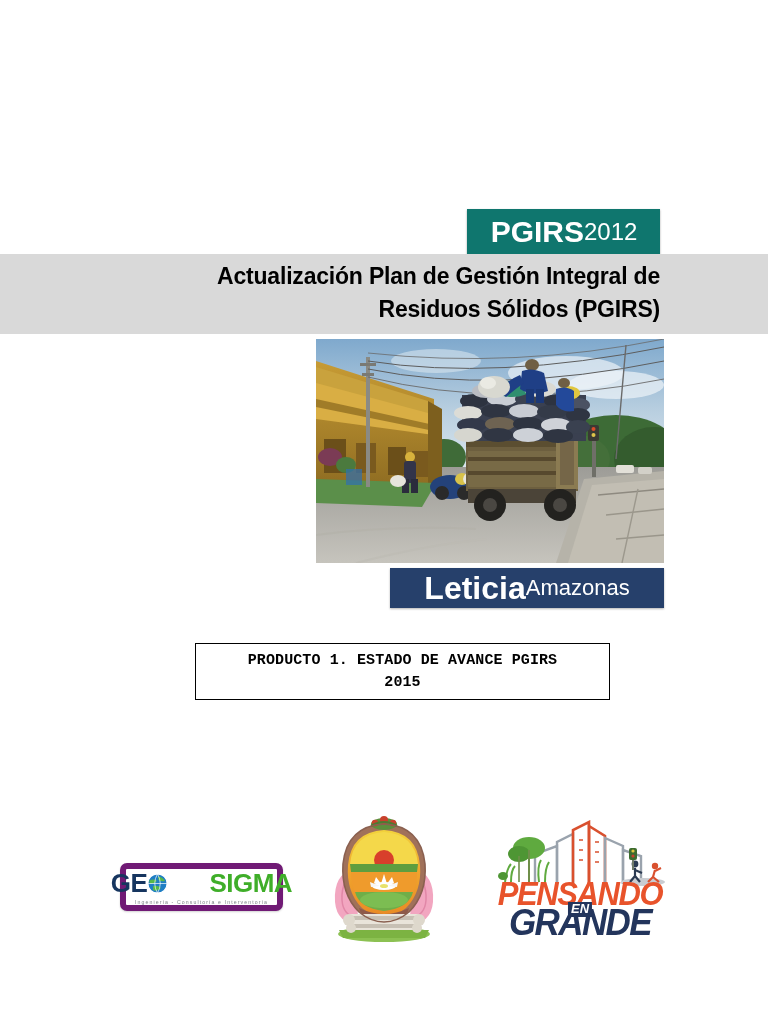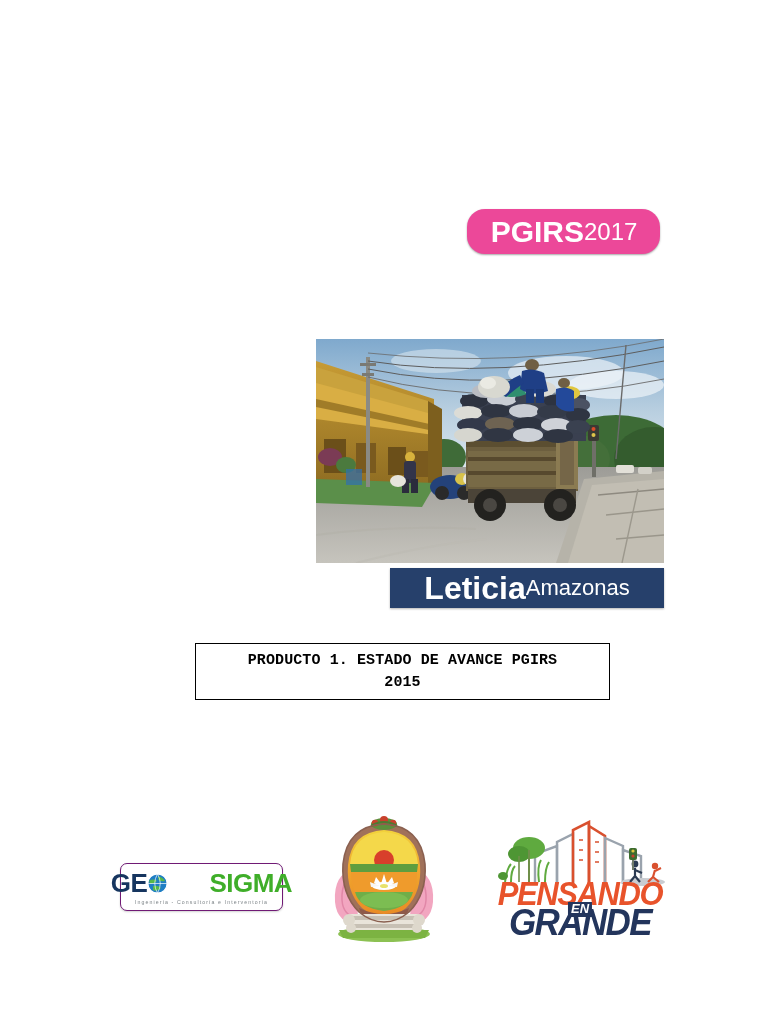--- a/index.html
+++ b/index.html
@@ -19,28 +19,27 @@
     overflow: hidden;
   }
 
   
   .pgirs-badge {
     position: absolute;
     left: 467px;
     top: 209px;
     width: 193px;
     height: 45px;
-    background: #ec4899;
+    background: #0f766e;
     box-shadow: 0 1px 2px rgba(0,0,0,0.35);
     display: flex;
     align-items: center;
     justify-content: center;
     box-sizing: border-box;
     padding-left: 1px;
-    border-radius: 18px;
   }
   .pgirs-badge .pg-main {
     color: #ffffff;
     font-size: 30px;
     font-weight: bold;
     letter-spacing: 0px;
     line-height: 1;
   }
   .pgirs-badge .pg-year {
     color: #ffffff;
@@ -146,21 +145,21 @@
   }
 
   
   .geosigma {
     position: absolute;
     left: 120px;
     top: 55px;
     width: 163px;
     height: 48px;
     background: #ffffff;
-    border: 1px solid #701a75;
+    border: 6px solid #701a75;
     border-radius: 7px;
     box-shadow: 0 1px 2px rgba(0,0,0,0.18);
     box-sizing: border-box;
     display: flex;
     flex-direction: column;
     align-items: center;
     justify-content: center;
   }
   .geosigma .gs-word {
     display: flex;
@@ -262,23 +261,29 @@
     z-index: 3;
   }
 </style>
 </head>
 <body>
 
 <div class="page">
 
   <div class="pgirs-badge">
     <span class="pg-main">PGIRS</span>
-    <span class="pg-year">2017</span>
+    <span class="pg-year">2012</span>
   </div>
 
+  <div class="title-band">
+    <div class="title-text">
+      <div>Actualización Plan de Gestión Integral de</div>
+      <div>Residuos Sólidos (PGIRS)</div>
+    </div>
+  </div>
 
   <div class="photo">
     <svg width="348" height="224" viewBox="0 0 348 224" xmlns="http://www.w3.org/2000/svg">
       <defs>
         <linearGradient id="sky" x1="0" y1="0" x2="0" y2="1">
           <stop offset="0%" stop-color="#7fa9cd"></stop>
           <stop offset="55%" stop-color="#b9cfe0"></stop>
           <stop offset="100%" stop-color="#dce7ee"></stop>
         </linearGradient>
         <linearGradient id="roadg" x1="0" y1="0" x2="0" y2="1">

